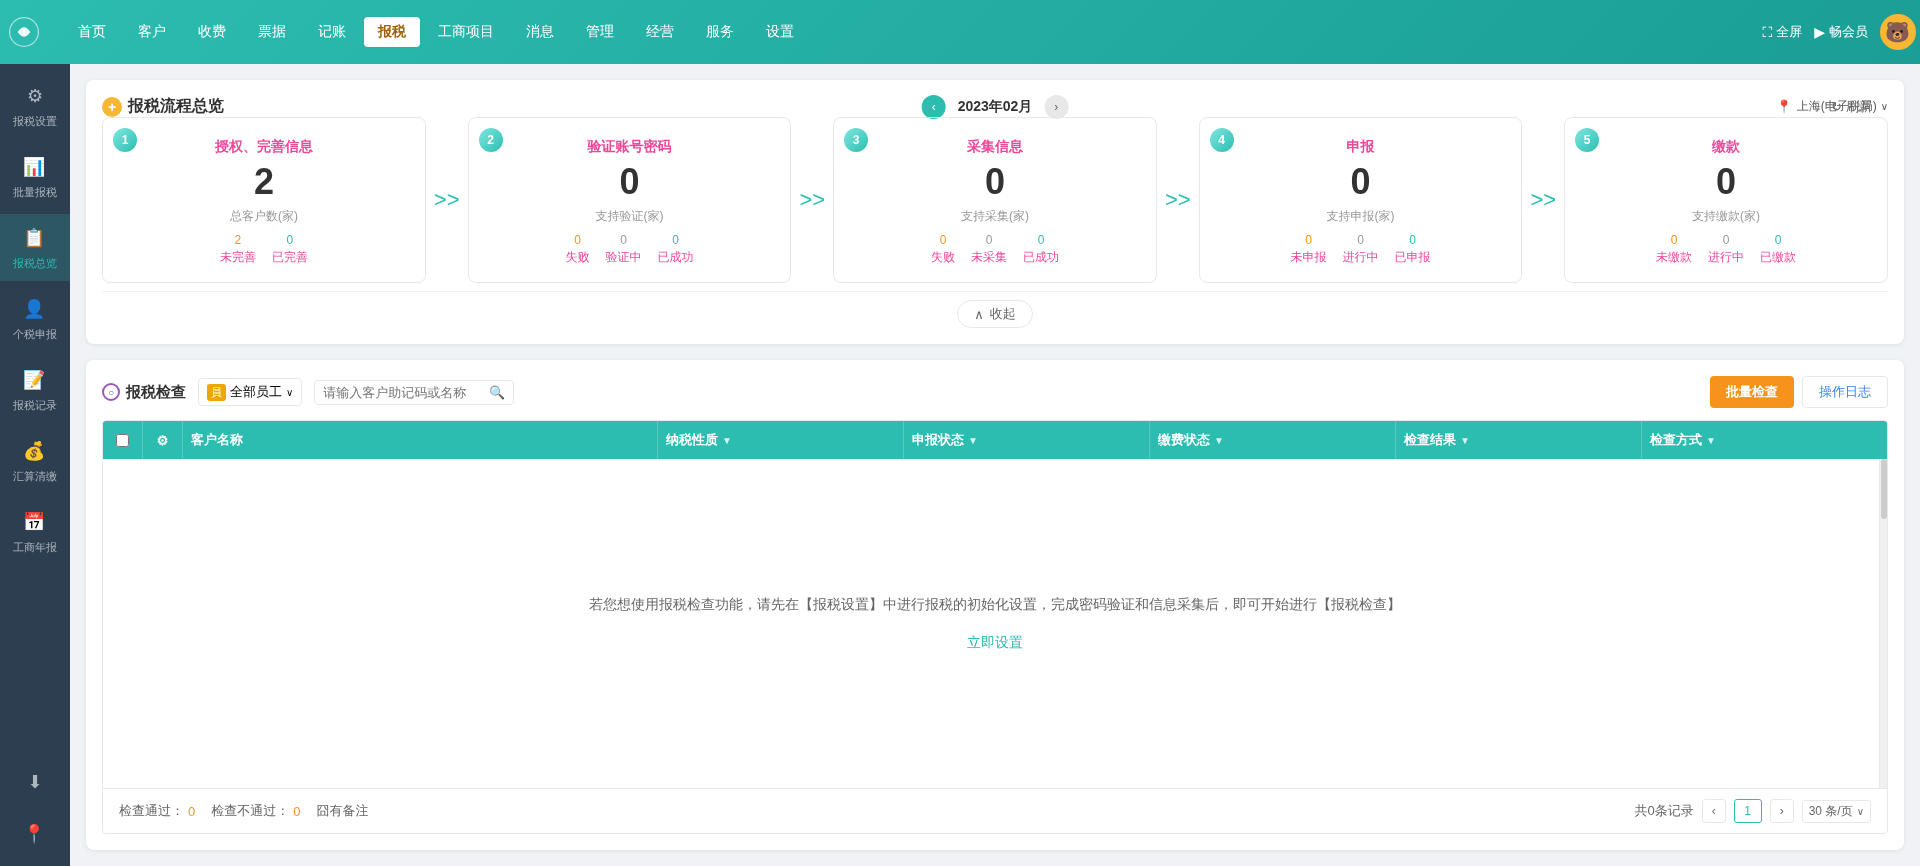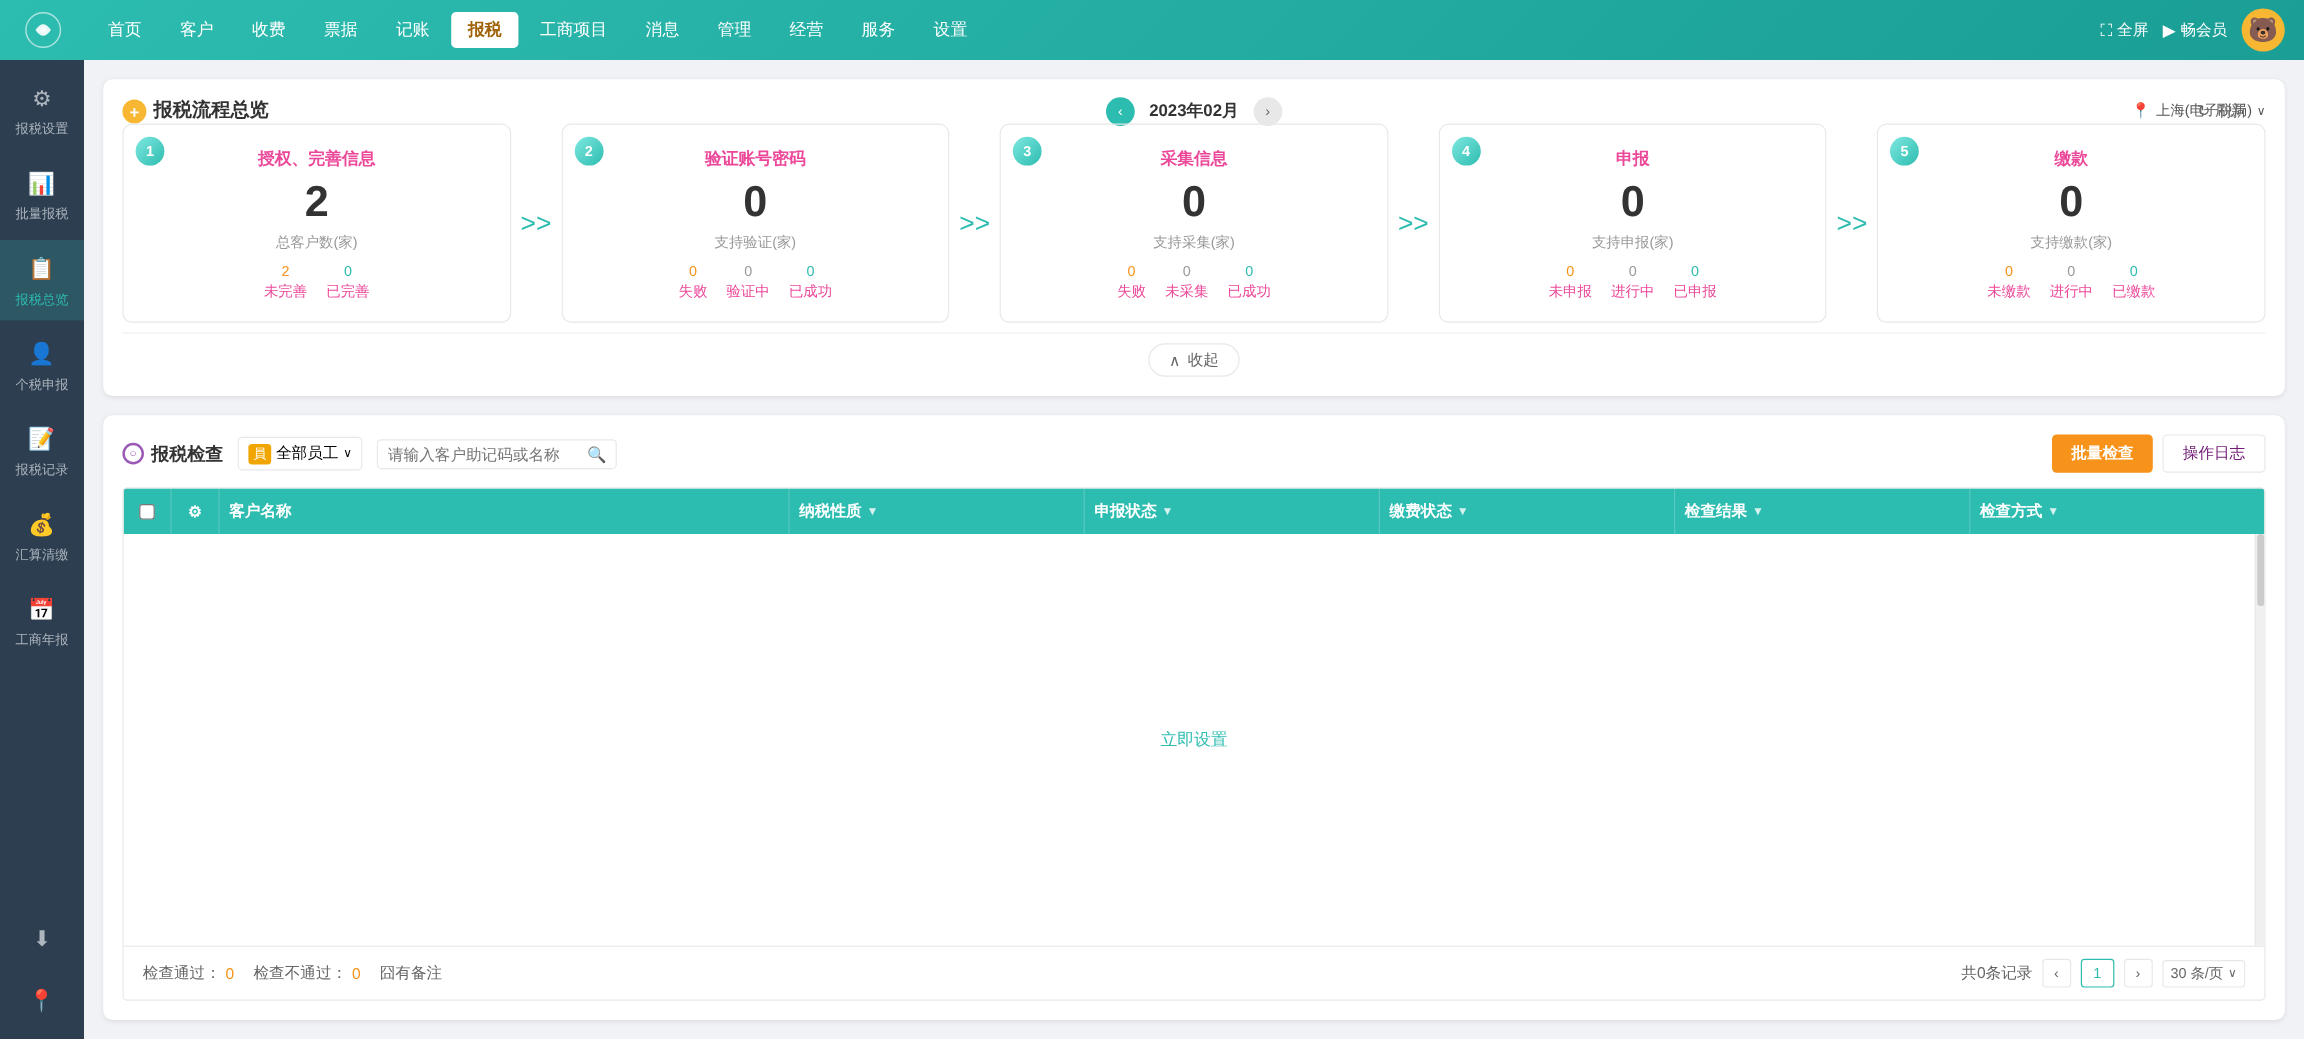--- a/index.html
+++ b/index.html
@@ -1,24 +1,24 @@
 <!DOCTYPE html>
 <html><head>
   <meta charset="utf-8">
   <style>
     * { box-sizing: border-box; margin: 0; padding: 0; }
     body { font-family: 'Microsoft YaHei', Arial, sans-serif; font-size: 13px; background: #f0f2f5; display: flex; flex-direction: column; height: 866px; overflow: hidden; }
 
     
     .top-nav {
-      height: 50px;
+      height: 64px;
       background: linear-gradient(135deg, #2dbcb0 0%, #1a9e95 100%);
       display: flex;
       align-items: center;
-      padding: 0 16px;
+      padding: 0 4px;
       flex-shrink: 0;
       position: relative;
     }
     .top-nav-logo {
       width: 40px;
       height: 40px;
       display: flex;
       align-items: center;
       justify-content: center;
       margin-right: 20px;
@@ -319,21 +319,21 @@
       color: #fff;
       border: none;
       border-radius: 4px;
       padding: 6px 16px;
       cursor: pointer;
       font-size: 13px;
       font-weight: bold;
     }
     .btn-outline {
       background: #fff;
-      color: #701a75;
+      color: #3b82f6;
       border: 1px solid #e8e8e8;
       border-radius: 4px;
       padding: 6px 16px;
       cursor: pointer;
       font-size: 13px;
     }
 
     
     .table-wrapper {
       flex: 1;
@@ -725,20 +725,21 @@
             <span>检查结果</span>
             <span class="filter-icon">▼</span>
           </div>
           <div class="th th-method">
             <span>检查方式</span>
             <span class="filter-icon">▼</span>
           </div>
         </div>
 
         <div class="table-body">
+          <div class="empty-text">若您想使用报税检查功能，请先在【报税设置】中进行报税的初始化设置，完成密码验证和信息采集后，即可开始进行【报税检查】</div>
           <div class="link-text">立即设置</div>
           <div class="table-scroll">
             <div class="table-scroll-thumb"></div>
           </div>
         </div>
 
         <div class="table-footer">
           <div class="footer-stat">
             <span>检查通过：</span>
             <span class="orange-link">0</span>

